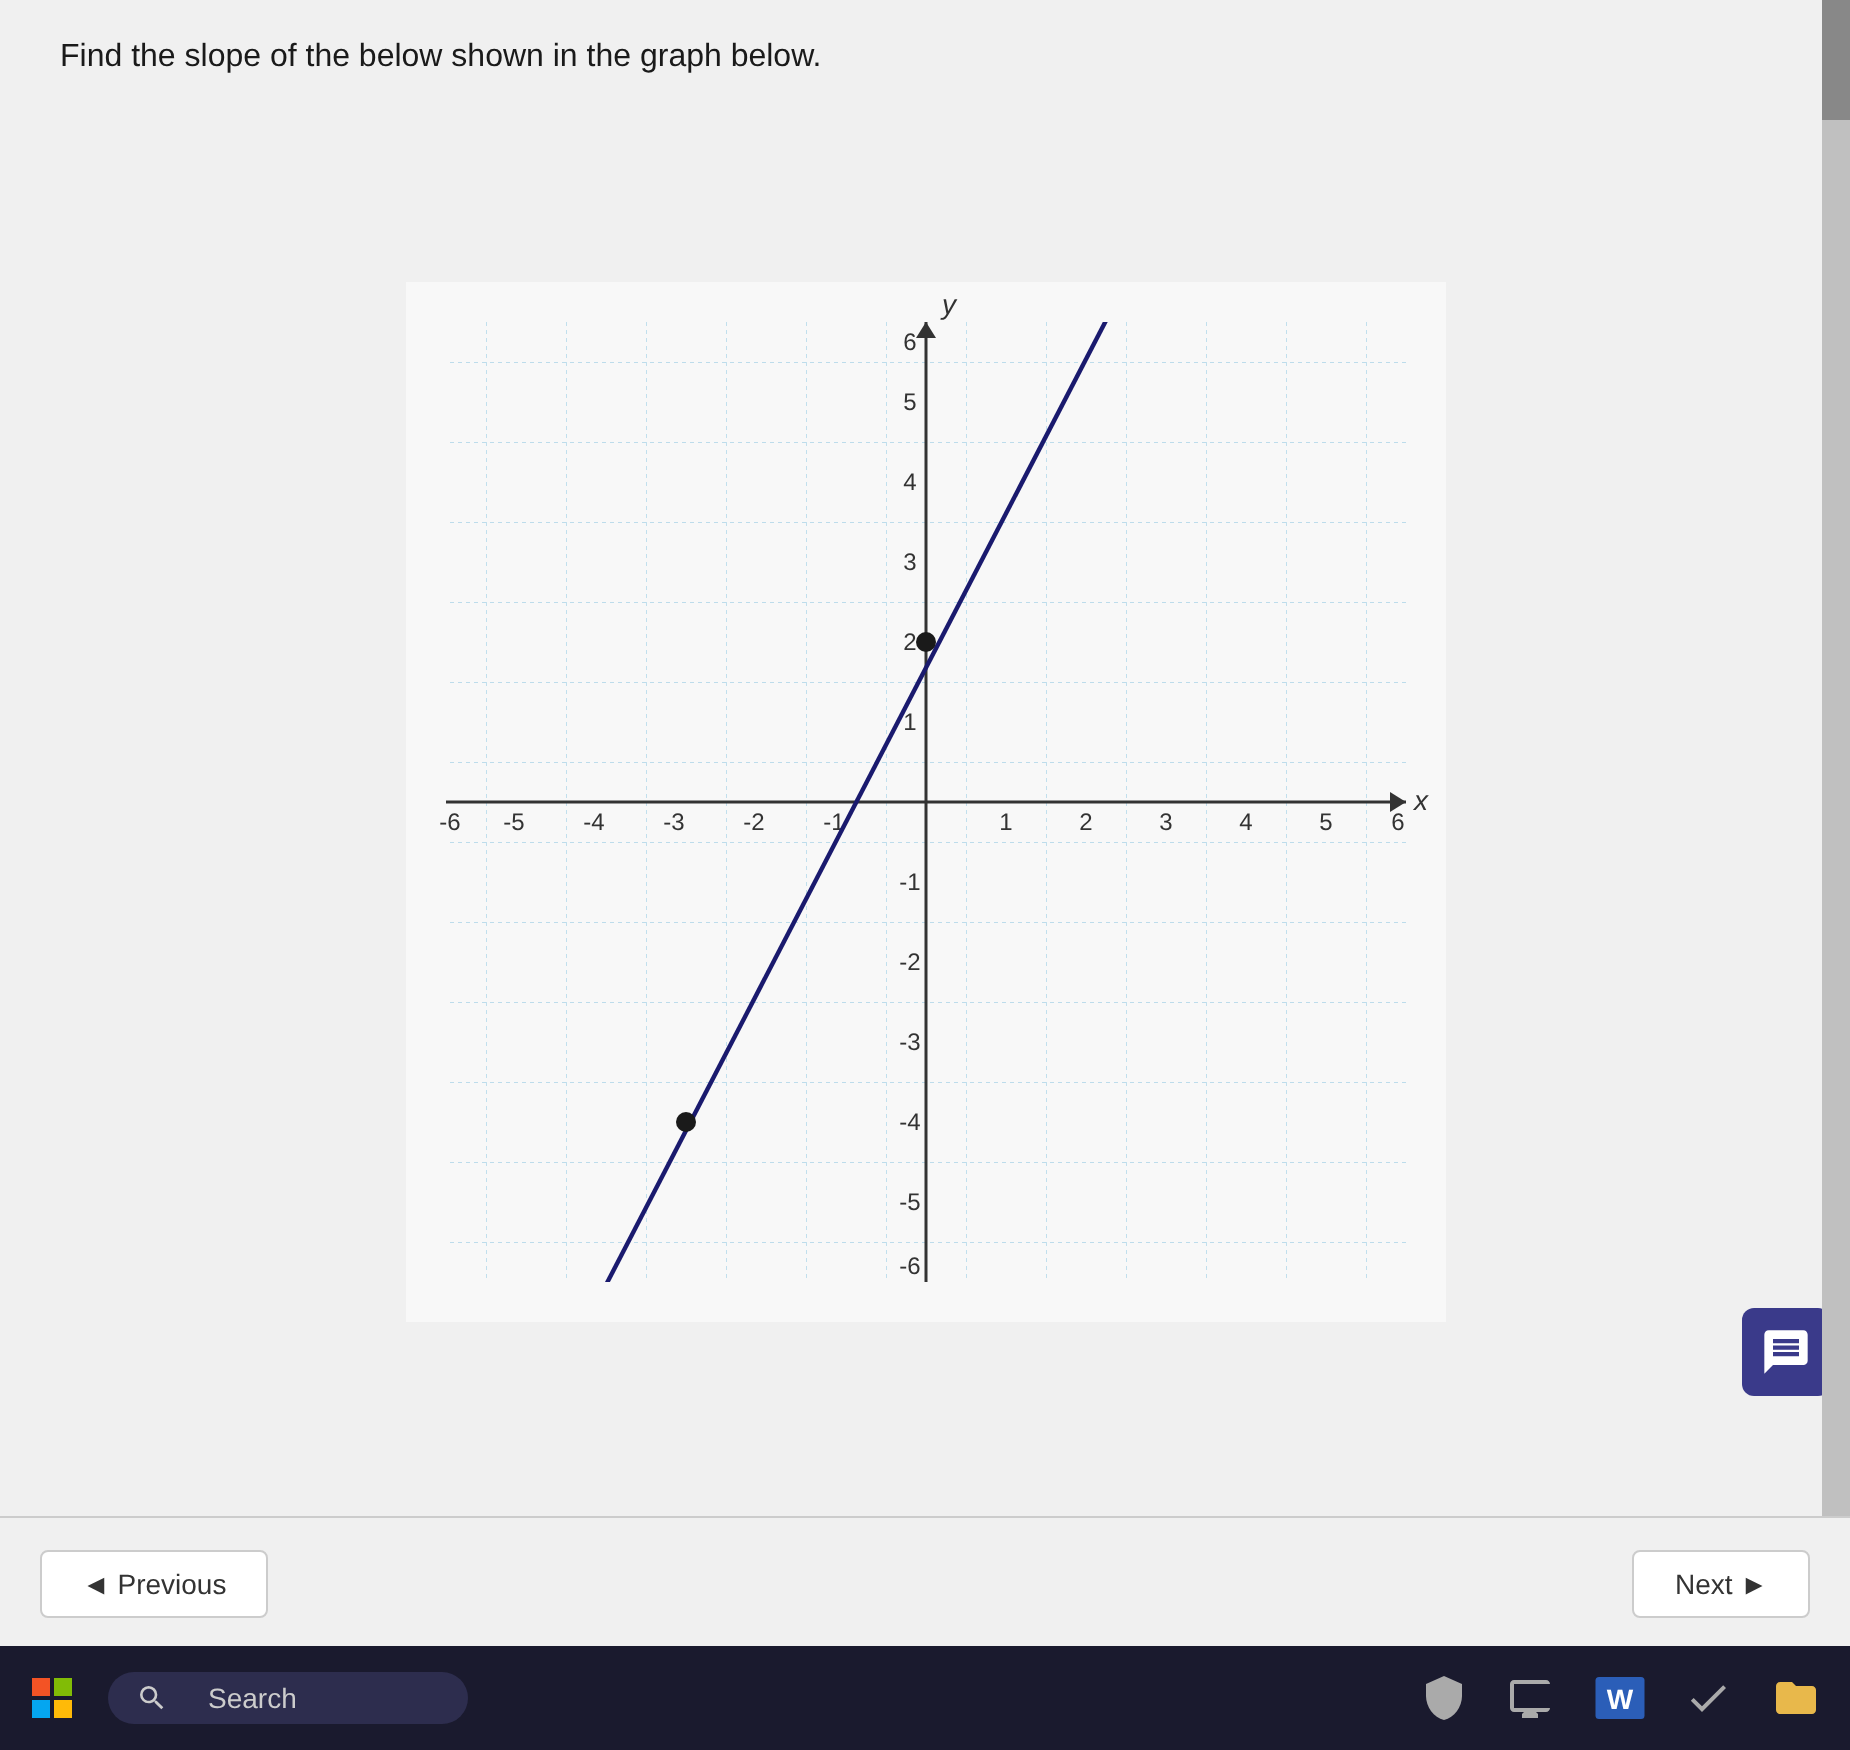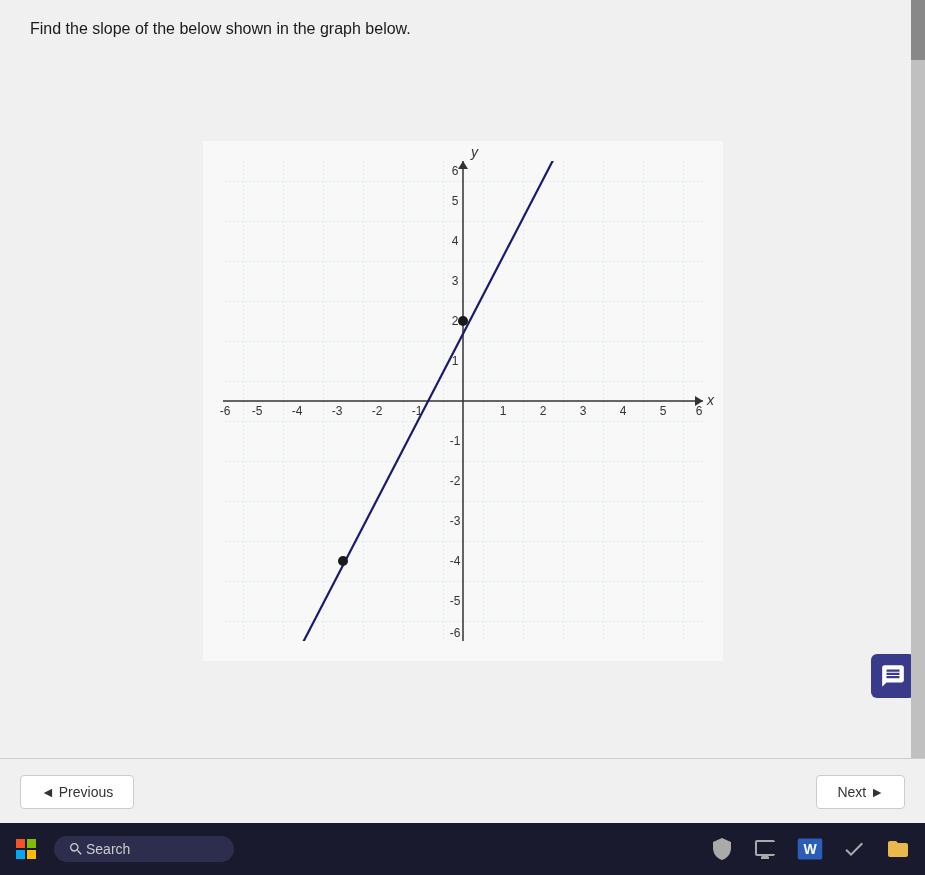--- a/index.html
+++ b/index.html
@@ -139,21 +139,21 @@
       justify-content: center;
       cursor: pointer;
     }
 
     .taskbar-search {
       display: flex;
       align-items: flex-end;
       background: #2d2d4e;
       border-radius: 20px;
       padding: 5px 14px;
-      gap: 2px;
+      gap: 20px;
       flex: 0 0 auto;
       width: 180px;
     }
 
     .taskbar-search span {
       color: #ccc;
       font-size: 14px;
     }
 
     .taskbar-icons {

